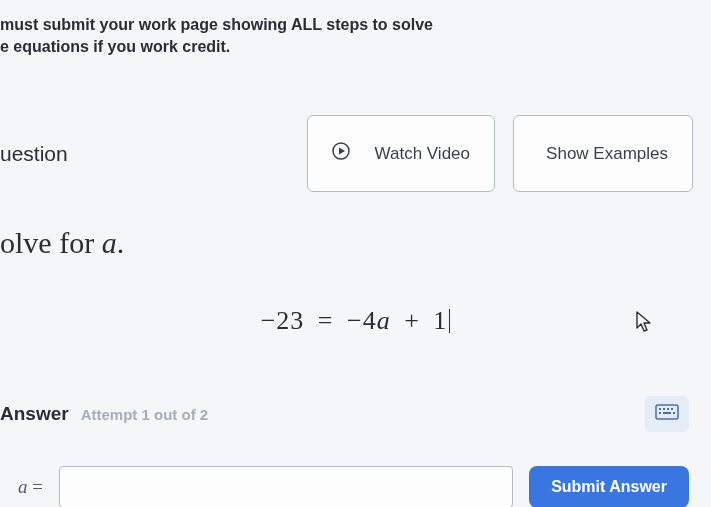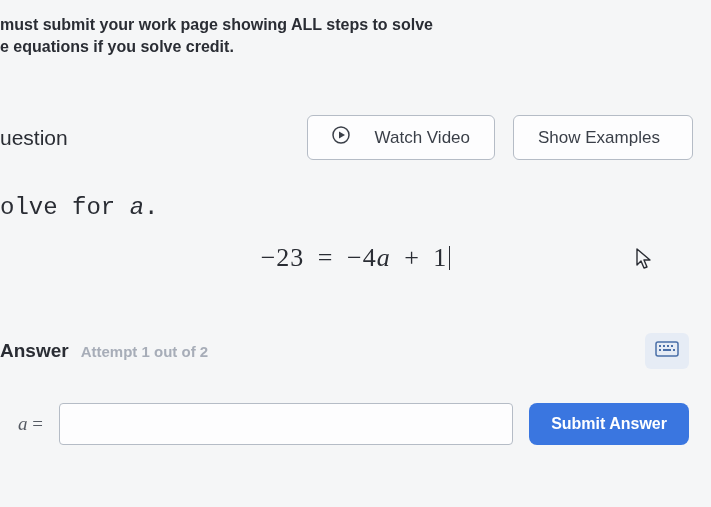--- a/index.html
+++ b/index.html
@@ -33,39 +33,39 @@
     margin-left: auto;
     display: flex;
     gap: 18px;
     padding-right: 18px;
   }
   .outline-btn {
     border: 1px solid #b5bcc6;
     background: #fdfdfe;
     color: #3a3f48;
     font-size: 17px;
-    padding: 10px 24px;
+    padding: 26px 24px;
     border-radius: 6px;
     display: flex;
     align-items: center;
     gap: 25px;
     cursor: pointer;
     min-width: 180px;
-    justify-content: space-between;
+    justify-content: flex-end;
   }
   .outline-btn svg { flex: 0 0 auto; }
   .solve-line {
     margin-top: 34px;
-    font-size: 24px;
-    font-family: Liberation Mono, monospace;
+    font-size: 30px;
+    font-family: Liberation Serif, serif;
     color: #2a2d34;
   }
   .solve-line .var { font-style: italic; }
   .equation-row {
-    margin-top: 22px;
+    margin-top: 46px;
     display: flex;
     justify-content: center;
     position: relative;
   }
   .equation {
     font-family: Georgia, "Times New Roman", serif;
     font-size: 26px;
     color: #2a2d34;
     letter-spacing: 1px;
   }
@@ -146,21 +146,21 @@
     background: #2a2d34;
     vertical-align: -4px;
     margin-left: 2px;
   }
 </style>
 </head>
 <body>
 
 <div class="instructions">
   <div>must submit your work page showing ALL steps to solve</div>
-  <div>e equations if you solve credit.</div>
+  <div>e equations if you work credit.</div>
 </div>
 
 <div class="row-qbuttons">
   <div class="question-label">uestion</div>
   <div class="btn-group">
     <button class="outline-btn">
       <span>
         <svg width="18" height="18" viewBox="0 0 18 18">
           <circle cx="9" cy="9" r="8" fill="none" stroke="#3a3f48" stroke-width="1.5"></circle>
           <polygon points="7,5.5 7,12.5 13,9" fill="#3a3f48"></polygon>

